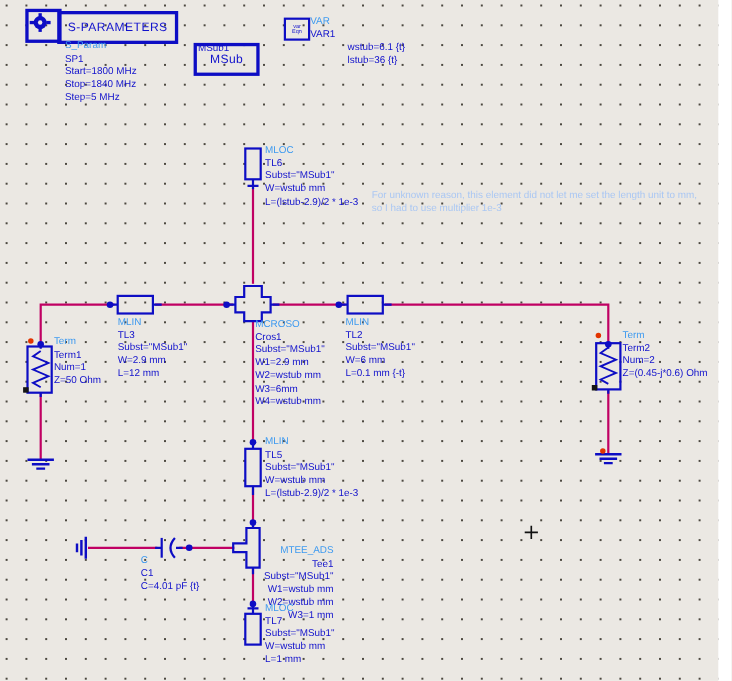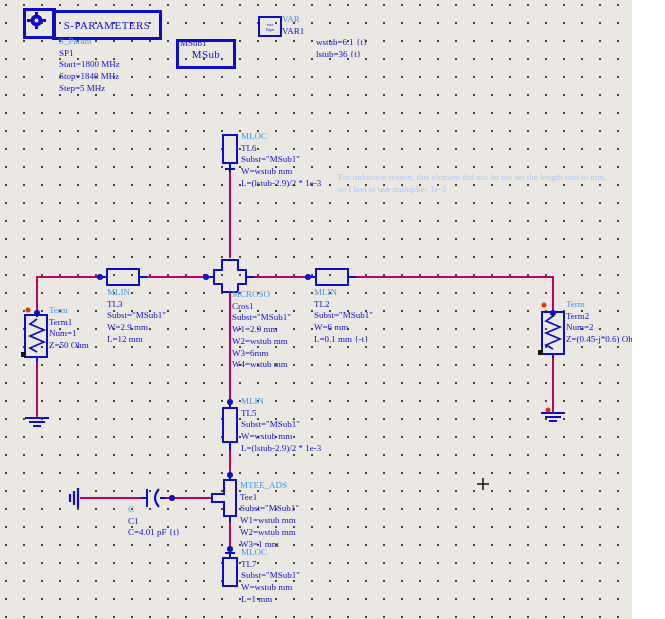--- a/index.html
+++ b/index.html
@@ -1,21 +1,22 @@
 <!DOCTYPE html>
 <html style="--bg: #ebe8e3; --wire: #c00063; --comp: #0d0dc4; --type: #3e9af0; --param: #1111cc; --note: #aac7f3; --red: #e23400; --cursor: #111111;"><head>
 <meta charset="utf-8">
 <style>
   html,body{margin:0;padding:0;}
   #canvas{
     position:relative;width:632px;height:619px;overflow:hidden;
     background-color:var(--bg,#ebe8e3);
     background-image:radial-gradient(circle,#4b473f 0.8px,transparent 1.05px);
     background-size:18px 18px;background-position:15px 14px;
-    font-family:Liberation Serif, serif;
+    font-family:Liberation Sans, sans-serif;
+    padding-left:21px;
   }
   svg{position:absolute;left:0;top:0;}
   .wire{stroke:var(--wire);stroke-width:2;fill:none}
   .pstub{stroke:var(--comp);stroke-width:2;fill:none}
   .comp{stroke:var(--comp);stroke-width:2;fill:none}
   .gnd{stroke:var(--comp);stroke-width:2.2;fill:none}
   .zig{stroke:var(--comp);stroke-width:1.7;fill:none}
   .jdot{fill:var(--comp)}
   .reddot{fill:var(--red)}
   .blacksq{fill:#151515}
@@ -203,21 +204,21 @@
     </div>
 
   <div class="tblock" style="left:241px;top:396px;">
     <div class="tname">MLIN</div>
     <div class="pline">TL5</div>
   <div class="pline">Subst="MSub1"</div>
       <div class="pline">W=wstub mm</div>
       <div class="pline">L=(lstub-2.9)/2 * 1e-3</div>
     </div>
 
-  <div class="tblock" style="left:240px;top:480px;">
+  <div class="tblock" style="left:240px;top:495px;text-align:right;">
     <div class="tname">MTEE_ADS</div>
     <div class="pline">Tee1</div>
   <div class="pline">Subst="MSub1"</div>
       <div class="pline">W1=wstub mm</div>
       <div class="pline">W2=wstub mm</div>
       <div class="pline">W3=1 mm</div>
     </div>
 
   <div class="tblock" style="left:128px;top:504px;">
     <div class="tname">C</div>

